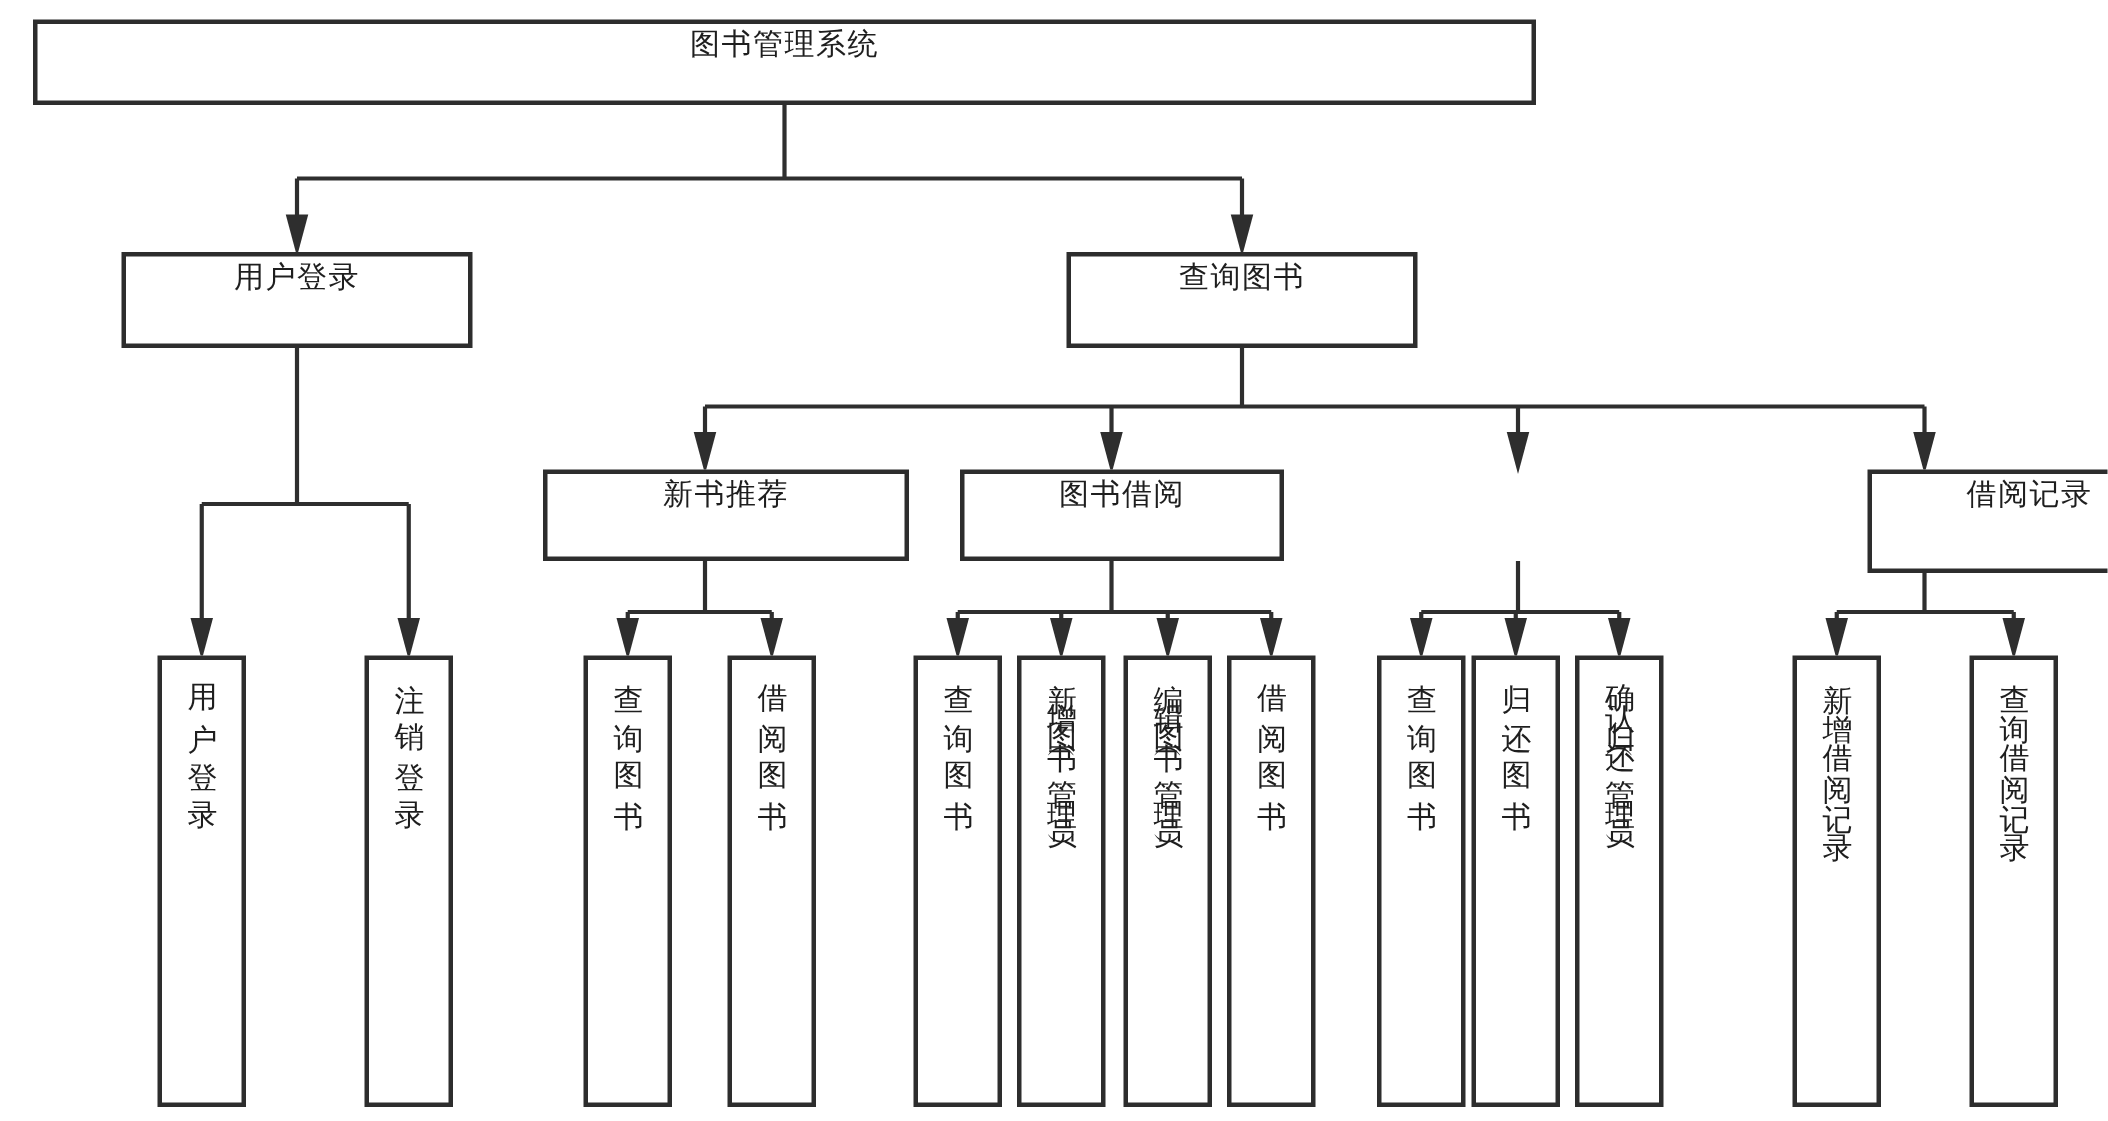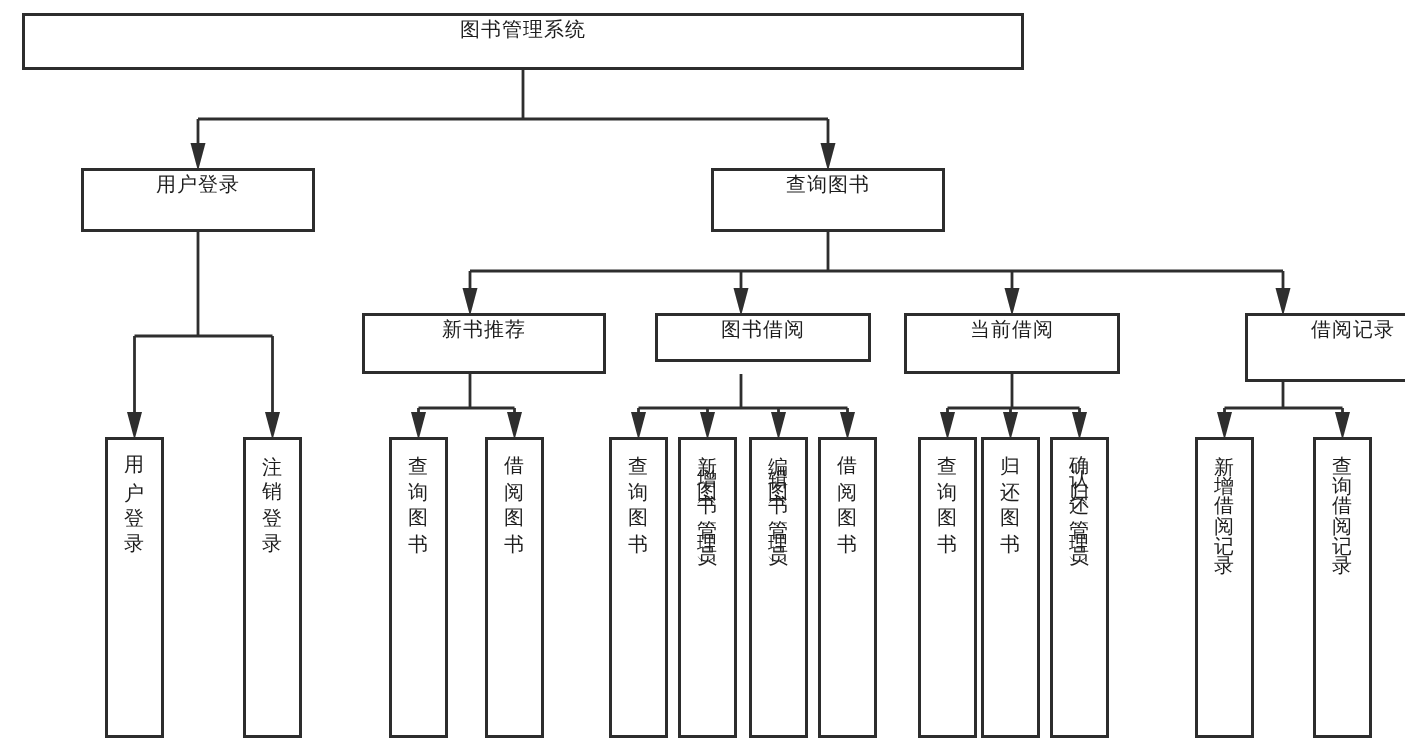--- a/index.html
+++ b/index.html
@@ -122,25 +122,22 @@
   <div class="box hbox" style="left:81px;top:168px;width:234px;height:64px">
     <span>用户登录</span>
   </div>
   <div class="box hbox" style="left:711px;top:168px;width:234px;height:64px">
     <span>查询图书</span>
   </div>
 
   <div class="box hbox" style="left:362px;top:313px;width:244px;height:61px">
     <span>新书推荐</span>
   </div>
-  <div class="box hbox" style="left:655px;top:313px;width:216px;height:49px">
+  <div class="box hbox" style="left:640px;top:313px;width:216px;height:61px">
     <span>图书借阅</span>
-  </div>
-  <div class="box hbox" style="left:904px;top:313px;width:216px;height:61px">
-    <span>当前借阅</span>
   </div>
   <div class="box hbox" style="left:1245px;top:313px;width:216px;height:69px">
     <span>借阅记录</span>
   </div>
 
   <div class="box vbox" style="left:105px;top:437px;width:59px;height:301px">
     <span class="vlabel" style="letter-spacing: 26px;">用户登录</span>
   </div>
   <div class="box vbox" style="left:243px;top:437px;width:59px;height:301px">
     <span class="vlabel" style="letter-spacing: 26px;">注销登录</span>

